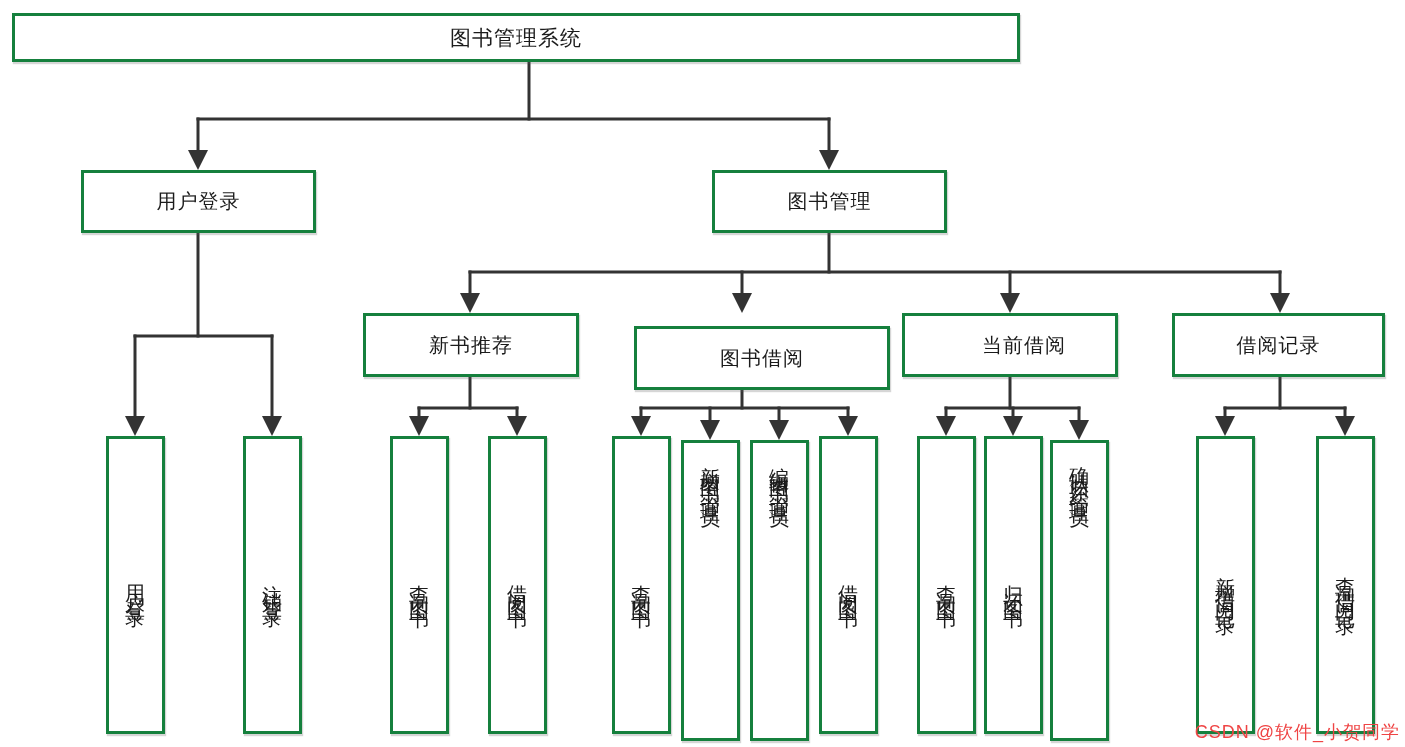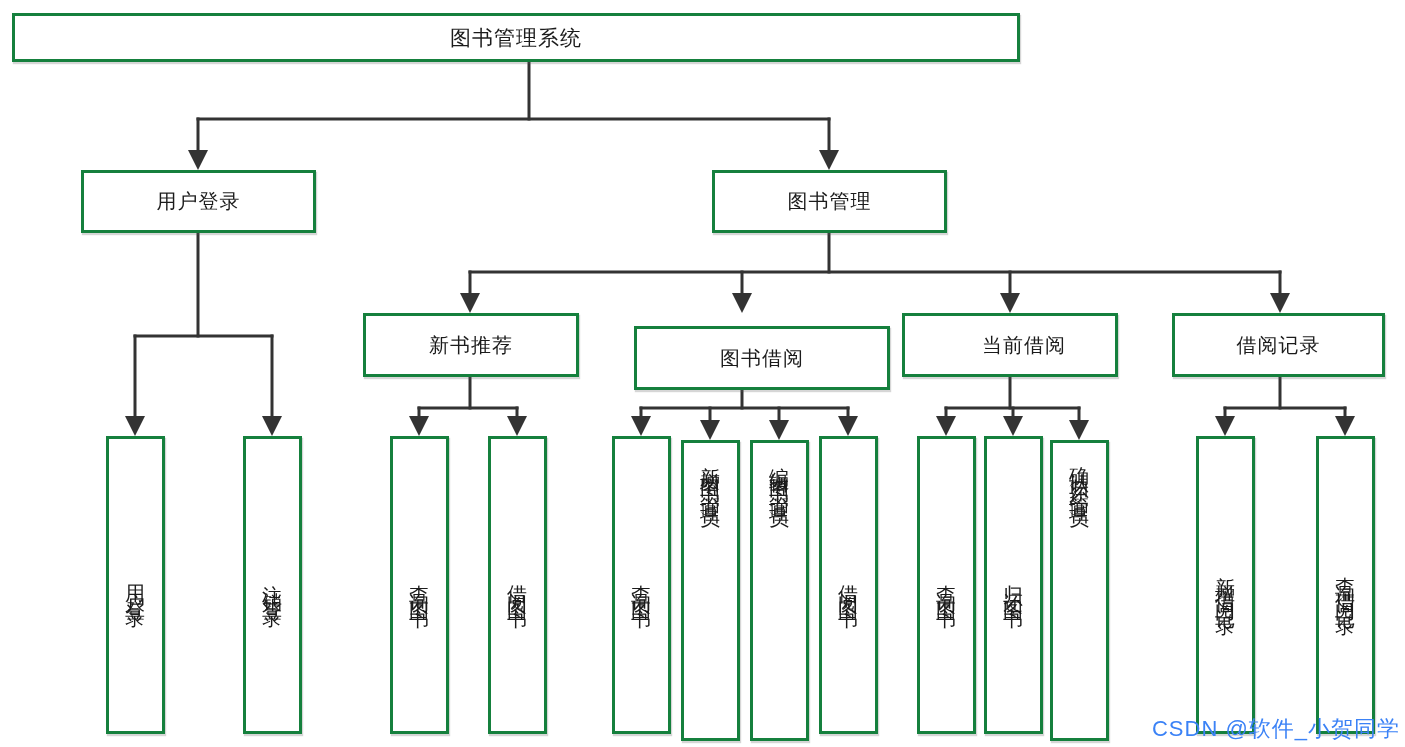--- a/index.html
+++ b/index.html
@@ -31,22 +31,22 @@
     letter-spacing:8px;
     line-height:1;
     white-space:nowrap;
   }
   .vbox.tall{align-items:flex-start;}
   .vbox.tall .vtext{padding-top:8px;letter-spacing:6px;}
   #watermark{
     position:absolute;
     right:5px;bottom:3px;
     z-index:3;
-    font-size:22px;
-    color:#3b82f6;
+    font-size:18px;
+    color:#ef4444;
     letter-spacing:1px;
     white-space:nowrap;
   }
 </style>
 </head>
 <body>
 
 <div id="canvas">
 
   <svg id="connectors" width="1405" height="747" viewBox="0 0 1405 747">

